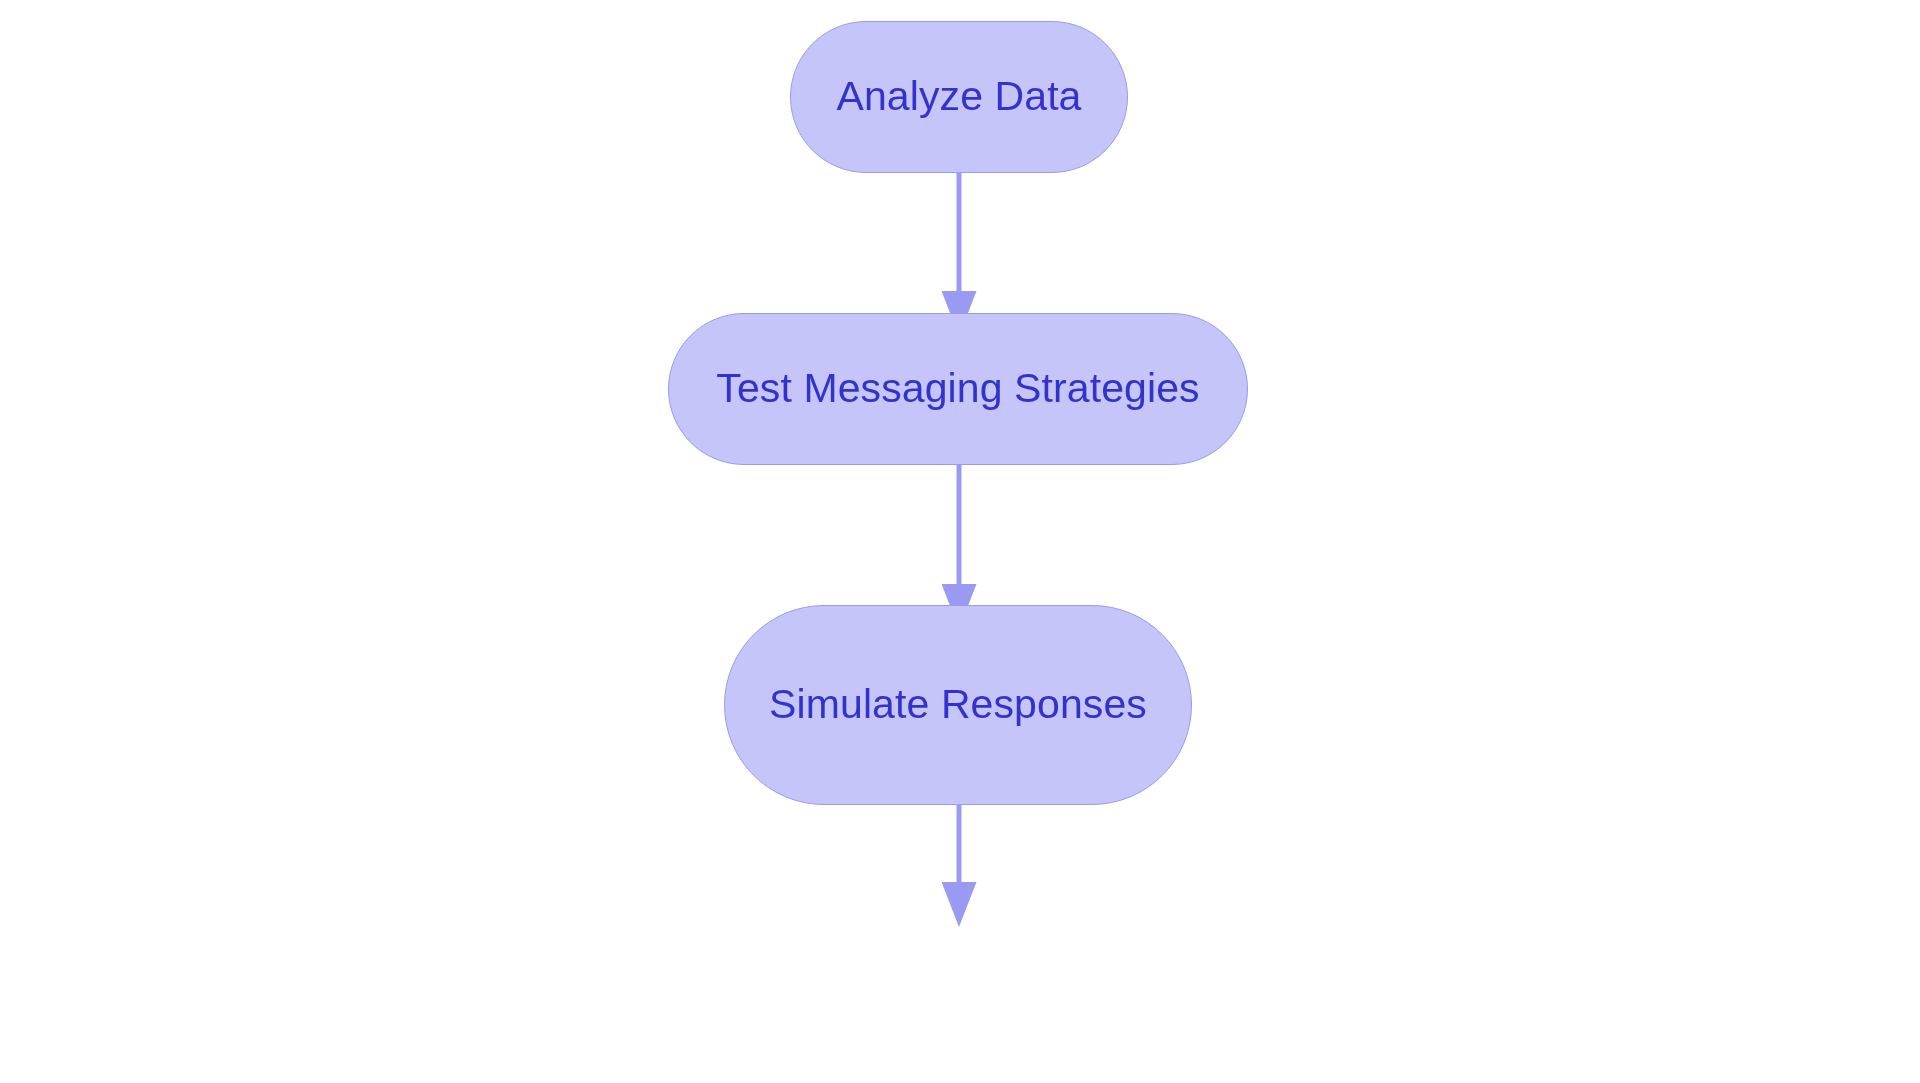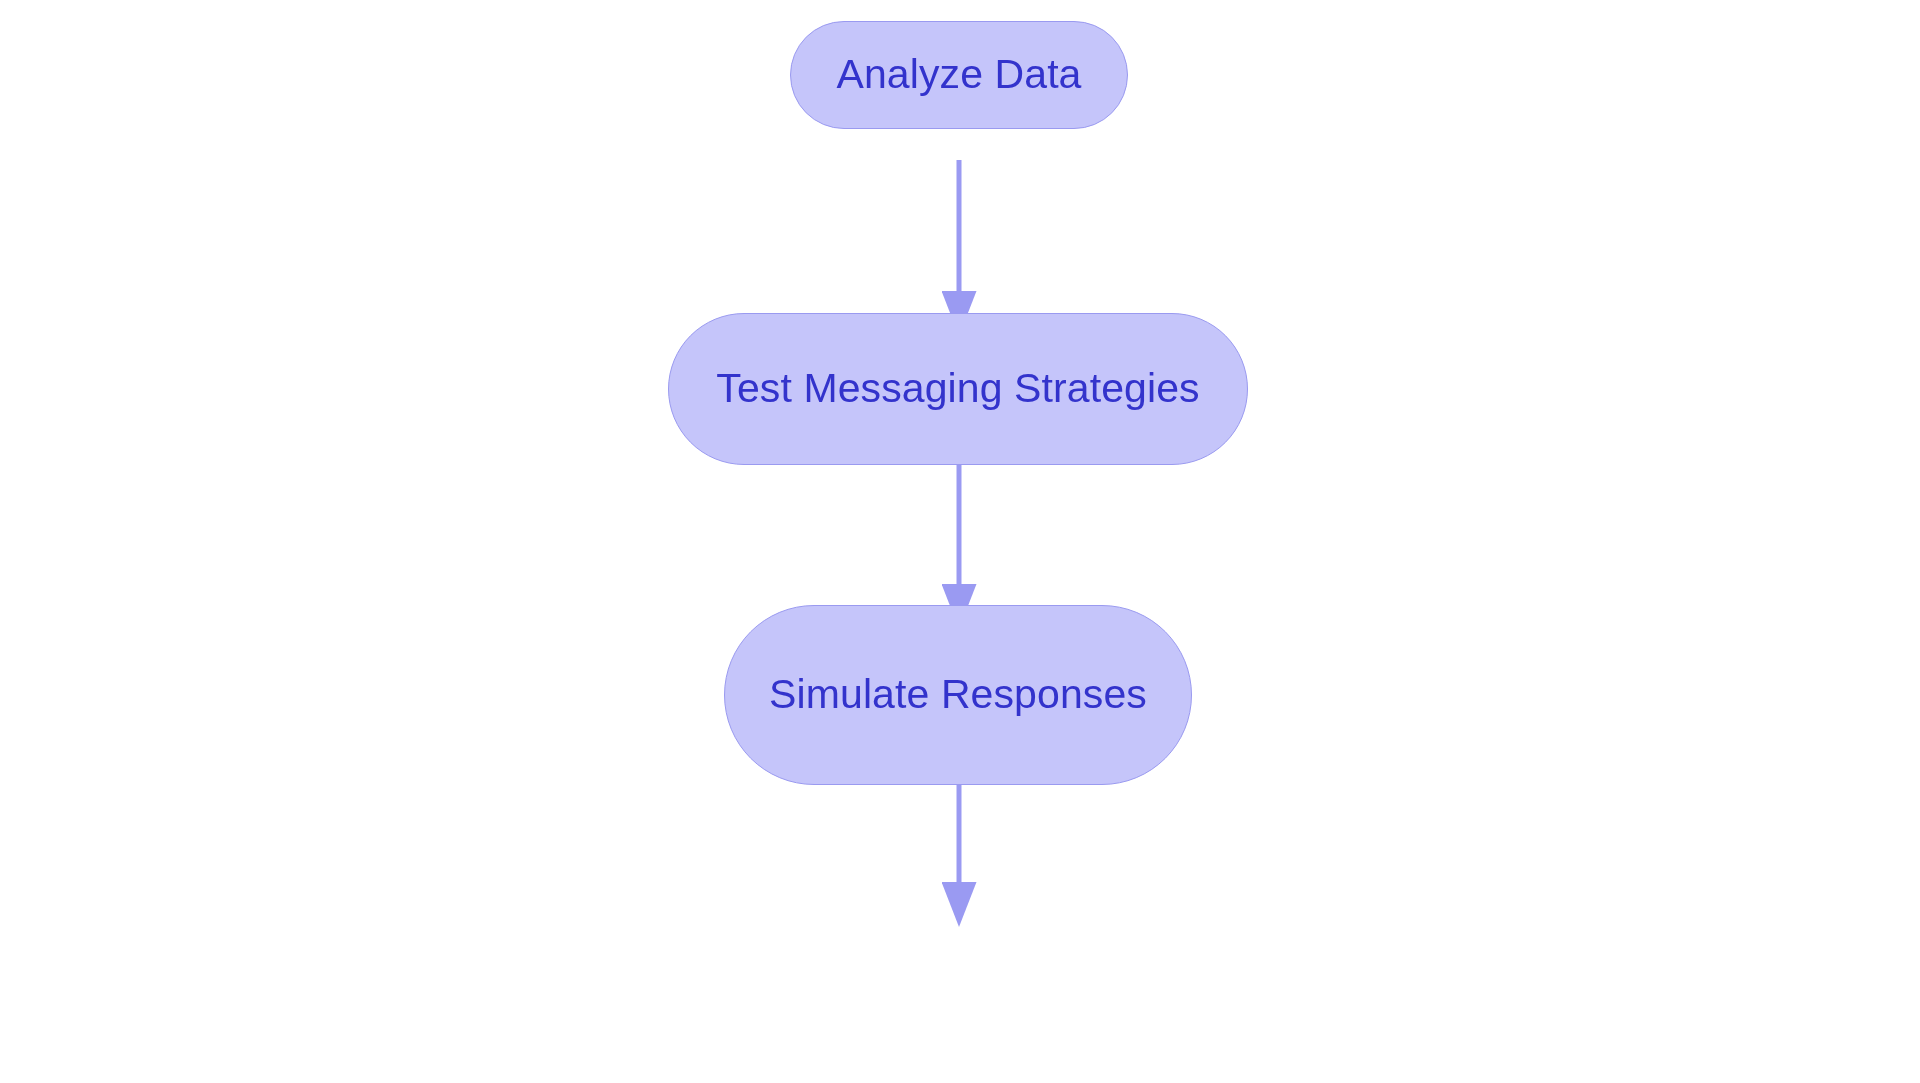--- a/index.html
+++ b/index.html
@@ -49,23 +49,23 @@
     font-family: "Liberation Sans", "DejaVu Sans", sans-serif;
     font-size: 41px;
     font-weight: 400;
     letter-spacing: 0.1px;
     line-height: 1.1;
     white-space: nowrap;
     user-select: none;
   }
 
   
-  #node-analyze-data       { left: 790px;  top: 21px;   width: 338px; height: 108px; }
+  #node-analyze-data       { left: 790px;  top: 21px;   width: 338px; height: 152px; }
   #node-test-messaging     { left: 668px;  top: 313px;  width: 580px; height: 152px; text-align: right; }
-  #node-simulate-responses { left: 724px;  top: 605px;  width: 468px; height: 180px; }
+  #node-simulate-responses { left: 724px;  top: 605px;  width: 468px; height: 200px; }
   #node-refine-approaches  { left: 737px;  top: 903px;  width: 447px; height: 155px; }
 </style>
 </head>
 <body>
 
 <div id="flowchart-canvas">
 
   <svg id="connector-layer" viewBox="0 0 1920 1083" width="1920" height="1083" xmlns="http://www.w3.org/2000/svg">
     <defs>
       <marker id="arrowhead" markerWidth="9" markerHeight="7" refX="0.2" refY="3.5" orient="auto" markerUnits="strokeWidth">

